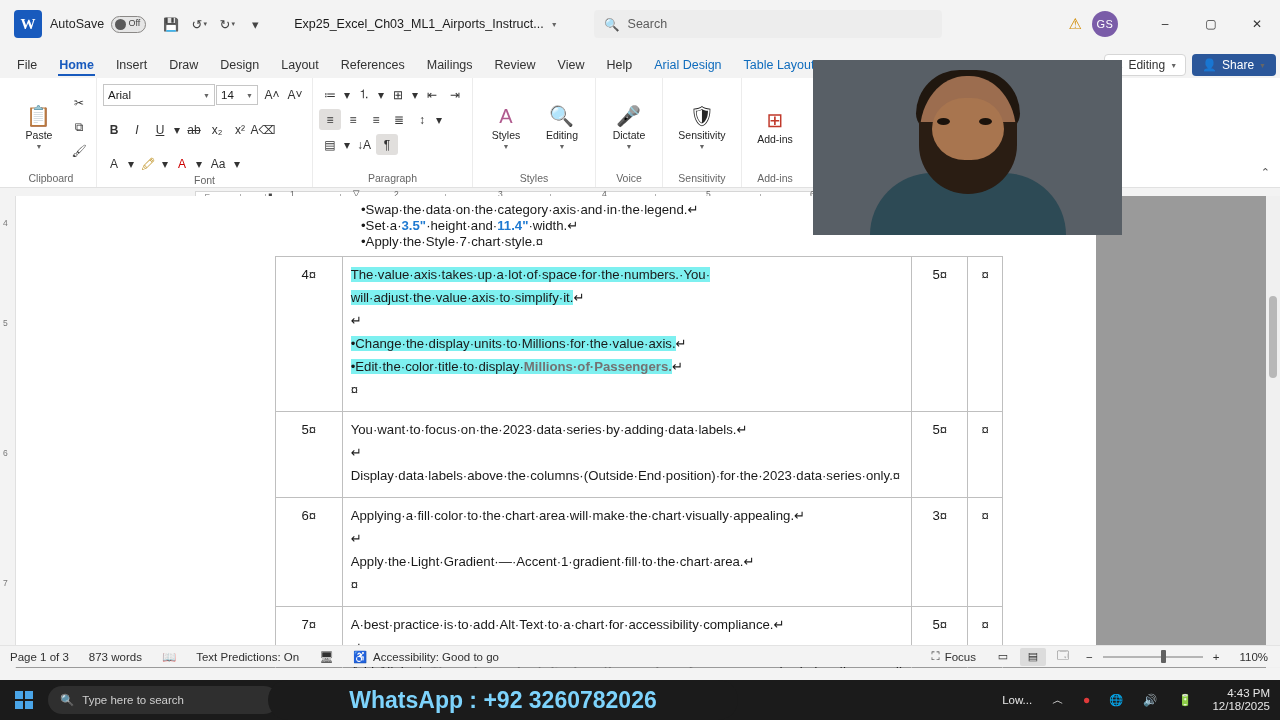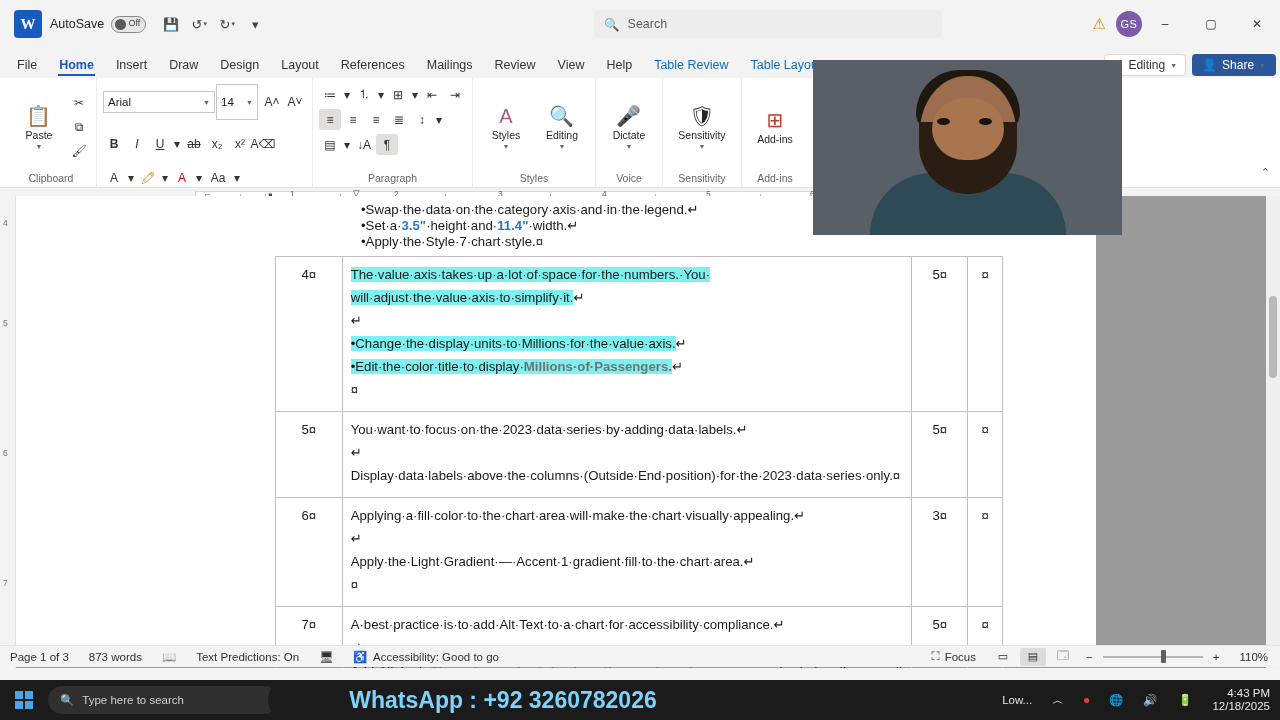--- a/index.html
+++ b/index.html
@@ -47,21 +47,21 @@
     background: #ededed; border-radius: 4px; display: flex; align-items: center;
     padding: 0 10px; gap: 8px; font-size: 12.5px; color: #5c5c5c;
   }
   .title-right {
     position: absolute; right: 0; top: 0; height: 48px; display: flex; align-items: center;
   }
   .warn-icon { color: #d18b00; font-size: 15px; margin-right: 10px; }
   .avatar {
     width: 26px; height: 26px; border-radius: 50%; background: #7a5ca8; color: #fff;
     font-size: 11px; display: flex; align-items: center; justify-content: center;
-    margin-right: 0; letter-spacing: .5px;
+    margin-right: 24px; letter-spacing: .5px;
   }
   .wbtn {
     width: 46px; height: 48px; display: flex; align-items: center; justify-content: center;
     font-size: 12px; color: #333;
   }
 
   
   .ribbon-tabs {
     height: 30px; background: #f3f3f3; display: flex; align-items: flex-end;
     padding-left: 6px; position: relative; font-size: 12.5px;
@@ -105,21 +105,21 @@
     width: 22px; height: 21px; display: flex; align-items: center; justify-content: center;
     font-size: 12px; color: #333; border-radius: 3px;
   }
   .rowline { display: flex; align-items: center; gap: 1px; }
   .fontname {
     width: 112px; height: 22px; border: 1px solid #c6c6c6; background: #fff;
     font-size: 11.5px; display: flex; align-items: center; padding: 0 4px;
     justify-content: space-between; color: #1a1a1a;
   }
   .fontsize {
-    width: 42px; height: 36px; border: 1px solid #c6c6c6; background: #fff;
+    width: 42px; height: 20px; border: 1px solid #c6c6c6; background: #fff;
     font-size: 11.5px; display: flex; align-items: center; padding: 0 4px;
     justify-content: space-between; color: #1a1a1a;
   }
   .caret { font-size: 7px; color: #666; }
   .dd { font-size: 7px; color: #555; margin-left: 1px; }
   .sbtn.active { background: #e1dfdd; }
   .ribbon-collapse { position: absolute; right: 10px; bottom: 8px; font-size: 11px; color: #555; }
 
   
   .ruler {
@@ -269,20 +269,24 @@
       <span class="toggle">
         <span class="knob"></span>
         <span class="off">Off</span>
       </span>
     </div>
     <div class="tb-icons">
       <div class="tb-btn save">💾</div>
       <div class="tb-btn">↺<span class="dd">▾</span></div>
       <div class="tb-btn">↻<span class="dd">▾</span></div>
       <div class="tb-btn">▾</div>
+    </div>
+    <div class="doc-title">
+      <span>Exp25_Excel_Ch03_ML1_Airports_Instruct...</span>
+      <span class="caret">▼</span>
     </div>
     <div class="searchbox">
       <span>🔍</span>
       <span>Search</span>
     </div>
     <div class="title-right">
       <span class="warn-icon">⚠</span>
       <span class="avatar">GS</span>
       <div class="wbtn">–</div>
       <div class="wbtn">▢</div>
@@ -295,21 +299,21 @@
     <div class="rtab active">Home</div>
     <div class="rtab">Insert</div>
     <div class="rtab">Draw</div>
     <div class="rtab">Design</div>
     <div class="rtab">Layout</div>
     <div class="rtab">References</div>
     <div class="rtab">Mailings</div>
     <div class="rtab">Review</div>
     <div class="rtab">View</div>
     <div class="rtab">Help</div>
-    <div class="rtab ctx">Table Review</div>
+    <div class="rtab ctx">Arial Design</div>
     <div class="rtab ctx">Table Layout</div>
     <div class="ribbon-right">
       <div class="comments-btn">
         <span>🗨</span>
         <span>Comments</span>
       </div>
       <div class="editing-btn">
         <span>✎</span>
         <span>Editing</span>
         <span class="caret">▼</span>

